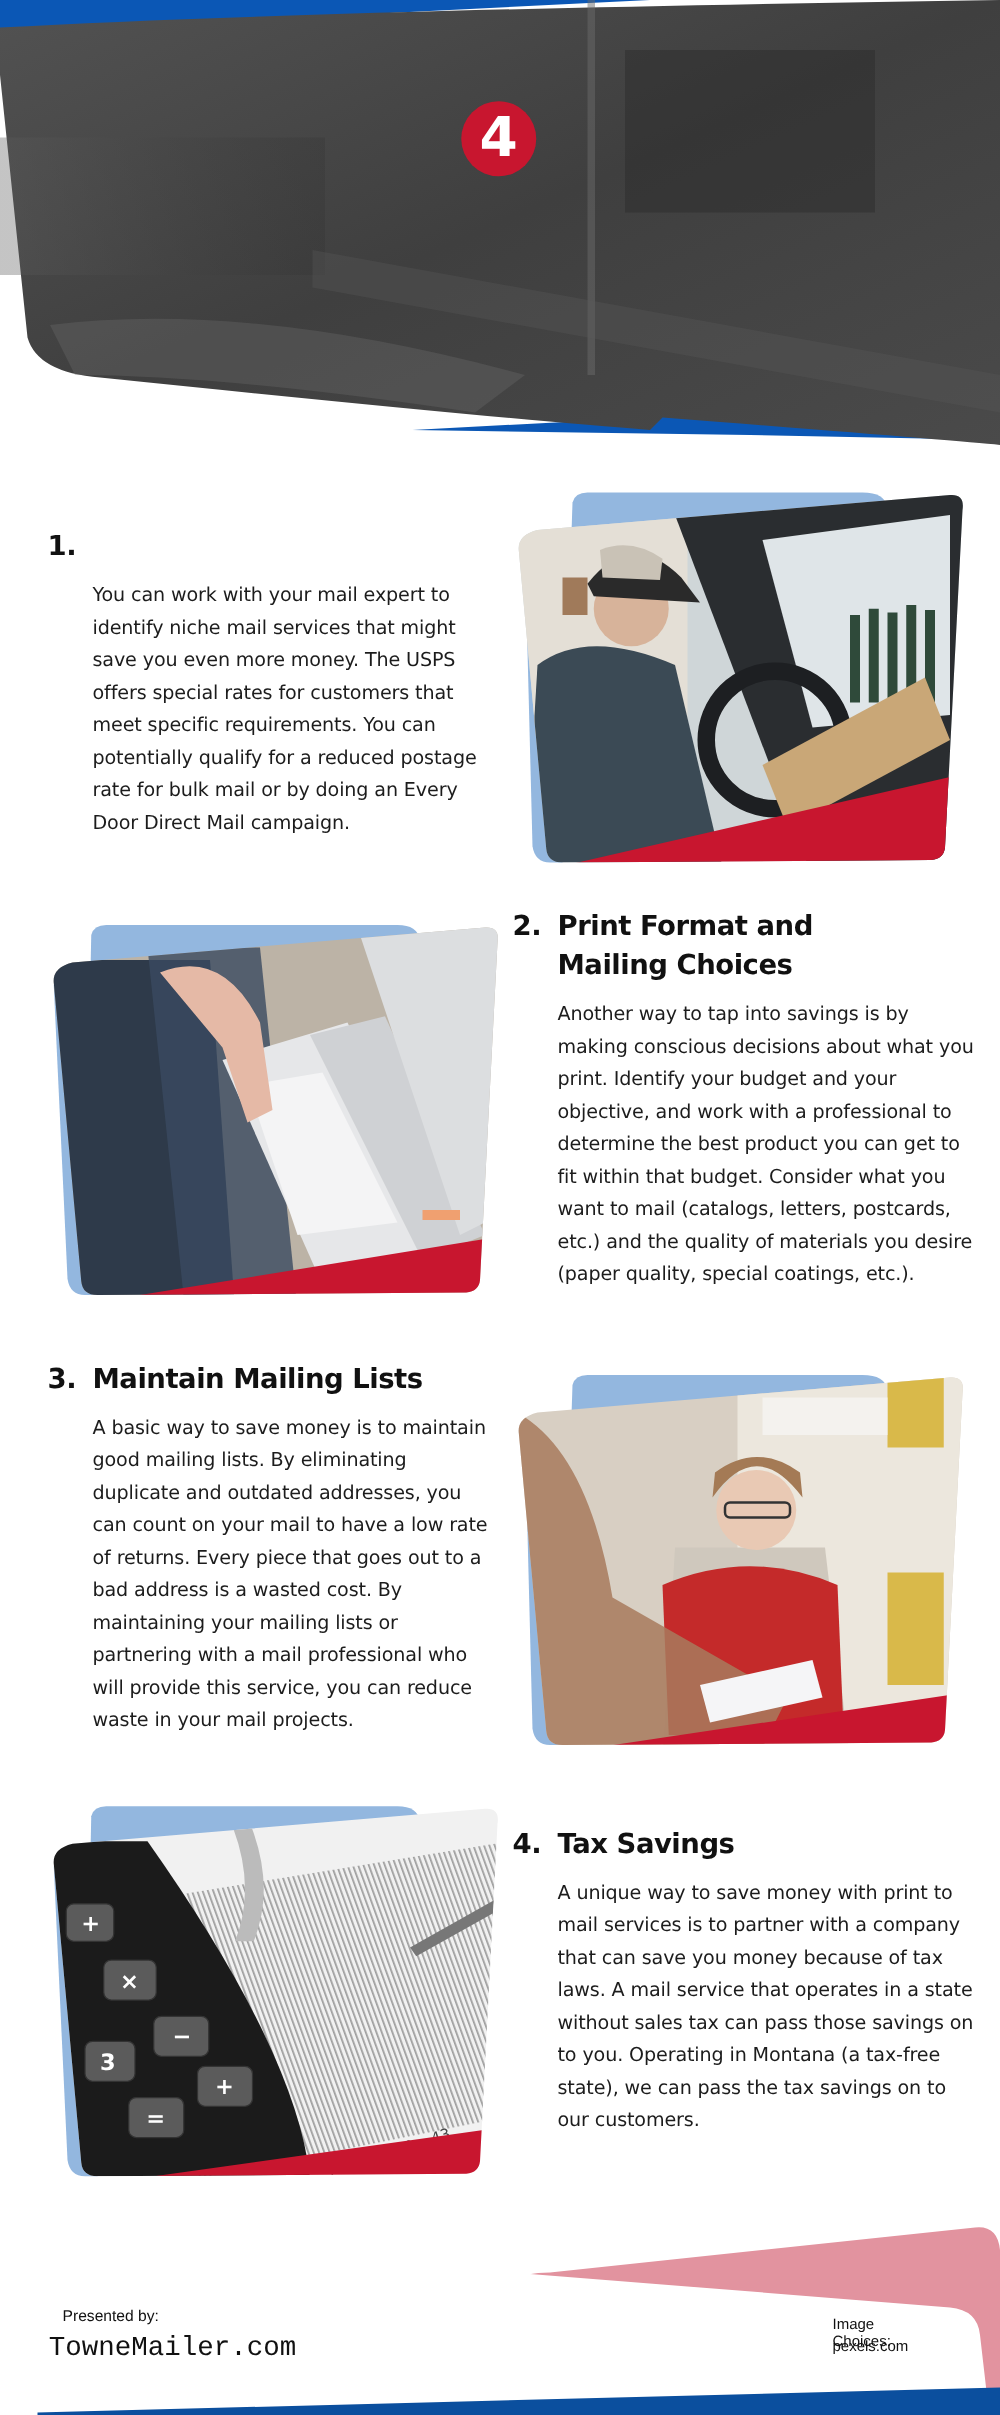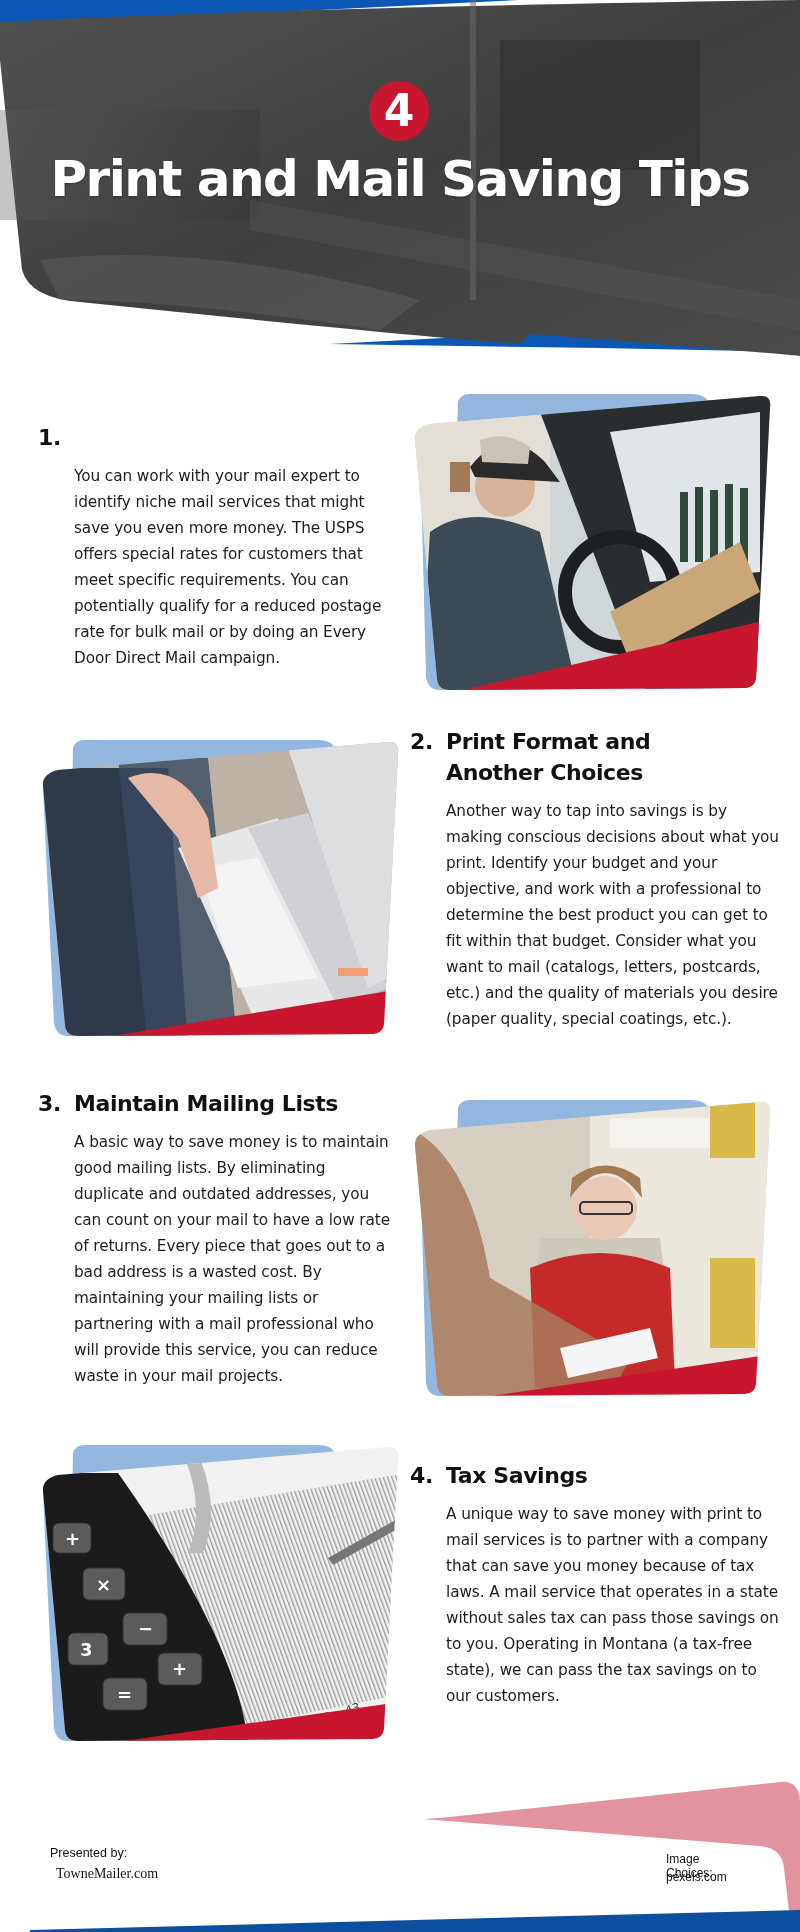--- a/index.html
+++ b/index.html
@@ -35,21 +35,21 @@
   }
 
   
   .frame { position: absolute; width: 370px; height: 310px; }
   .frame svg { position: absolute; left: 0; top: 0; }
 
   
   .footer { position: absolute; left: 0; top: 1760px; width: 731px; height: 172px; }
   .footer svg { position: absolute; left: 0; top: 0; }
   .presented-label { position: absolute; left: 50px; top: 86px; font-size: 12.5px; color: #111; }
-  .presented-site { position: absolute; left: 56px; top: 106px; font-size: 14px; color: #111; font-family: Liberation Serif, serif; }
+  .presented-site { position: absolute; left: 39px; top: 106px; font-size: 22px; color: #111; font-family: Liberation Mono, monospace; }
   .logo { position: absolute; left: 333px; top: 76px; width: 135px; height: 80px; }
   .logo-towne { position: absolute; right: 2px; top: 0; font-family: "DejaVu Sans", sans-serif; font-weight: bold; font-size: 17px; color: #1d5aa6; letter-spacing: -0.5px; }
   .logo-mailer { position: absolute; left: 0; top: 20px; font-family: "DejaVu Sans", sans-serif; font-weight: bold; font-size: 30px; color: #c8162f; letter-spacing: -1px; }
   .logo-mailer .m { color: #c8162f; }
   .logo-tag { position: absolute; right: 2px; top: 56px; font-size: 9px; color: #999; }
   .source-label { position: absolute; left: 666px; top: 92px; font-size: 12px; color: #111; }
   .source-site { position: absolute; left: 666px; top: 110px; font-size: 12px; color: #111; }
 </style>
 </head>
 <body>
@@ -74,21 +74,20 @@
 
     <path d="M0,22 Q260,8 800,0 L800,356 Q760,352 530,334 L520,344 Q400,335 80,302 Q30,298 22,270 L0,60 Z" fill="url(#heroGrad)"></path>
 
     <rect x="470" y="0" width="6" height="300" fill="#6a6a6a" opacity="0.5"></rect>
     <rect x="0" y="110" width="260" height="110" fill="url(#stripe)" opacity="0.6"></rect>
     <path d="M250,200 L800,300 L800,330 L250,230 Z" fill="#5a5a5a" opacity="0.35"></path>
     <path d="M40,260 Q200,240 420,300 L380,330 Q180,300 60,300 Z" fill="#6e6e6e" opacity="0.35"></path>
     <rect x="500" y="40" width="200" height="130" fill="#2a2a2a" opacity="0.45"></rect>
   </svg>
   <div class="badge">4</div>
-  <h1 class="hero-title">Print and Mail Saving Tips</h1>
 </div>
 
 <div class="tip" style="left:38px; top:422px; width:360px;">
   <div class="tip-head">
     <span class="tip-num">1.</span>
   </div>
   <p class="tip-body">You can work with your mail expert to identify niche mail services that might save you even more money. The USPS offers special rates for customers that meet specific requirements. You can potentially qualify for a reduced postage rate for bulk mail or by doing an Every Door Direct Mail campaign.</p>
 </div>
 
 <div class="frame" style="left:410px; top:392px;">
@@ -142,21 +141,21 @@
       <path d="M90,40 Q140,20 170,80 L180,150 L160,160 L140,100 Z" fill="#e5b9a6"></path>
       <rect x="300" y="230" width="30" height="8" fill="#f0a070"></rect>
       <polygon points="0,310 370,250 370,310" fill="#c8162f"></polygon>
     </g>
   </svg>
 </div>
 
 <div class="tip" style="left:410px; top:726px; width:370px;">
   <div class="tip-head">
     <span class="tip-num">2.</span>
-    <span style="width:230px;">Print Format and Another Choices</span>
+    <span style="width:230px;">Print Format and Mailing Choices</span>
   </div>
   <p class="tip-body">Another way to tap into savings is by making conscious decisions about what you print. Identify your budget and your objective, and work with a professional to determine the best product you can get to fit within that budget. Consider what you want to mail (catalogs, letters, postcards, etc.) and the quality of materials you desire (paper quality, special coatings, etc.).</p>
 </div>
 
 <div class="tip" style="left:38px; top:1088px; width:360px;">
   <div class="tip-head">
     <span class="tip-num">3.</span>
     <span>Maintain Mailing Lists</span>
   </div>
   <p class="tip-body">A basic way to save money is to maintain good mailing lists. By eliminating duplicate and outdated addresses, you can count on your mail to have a low rate of returns. Every piece that goes out to a bad address is a wasted cost. By maintaining your mailing lists or partnering with a mail professional who will provide this service, you can reduce waste in your mail projects.</p>

